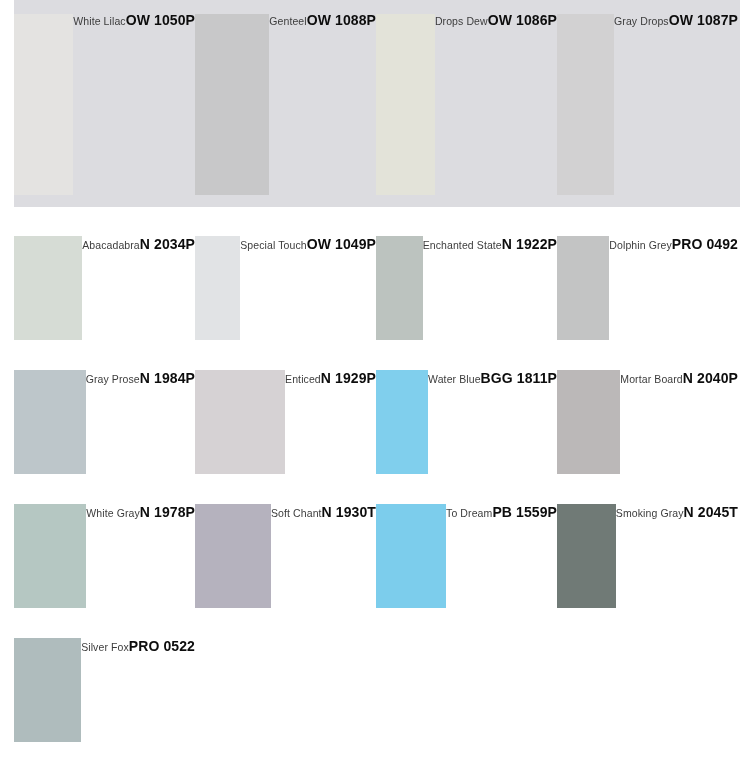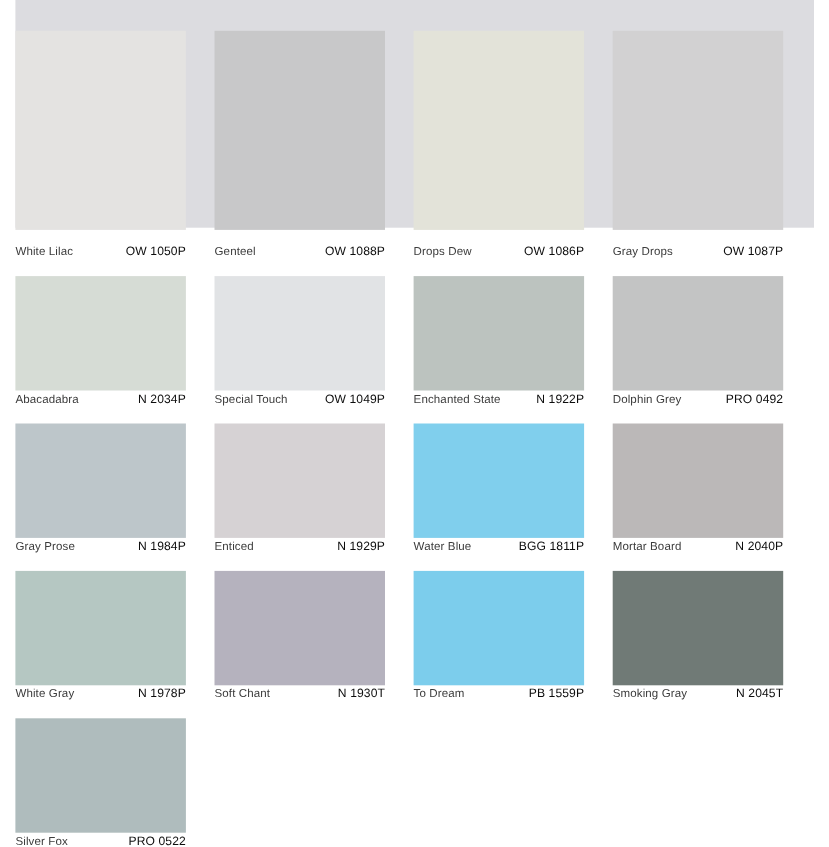--- a/index.html
+++ b/index.html
@@ -42,21 +42,21 @@
     grid-template-rows: 236px repeat(4, 134px);
     column-gap: 0px;
     row-gap: 0px;
     padding-left: 14px;
     box-sizing: border-box;
   }
 
   .swatch-cell {
     position: relative;
     display: flex;
-    flex-direction: column;
+    flex-direction: row;
     justify-content: flex-end;
     box-sizing: border-box;
   }
 
   .swatch-chip {
     width: 155px;
     box-sizing: border-box;
   }
 
   
@@ -85,26 +85,25 @@
 
   .swatch-name {
     font-size: 10.5px;
     color: #3c3c3c;
     font-weight: 400;
     letter-spacing: 0.1px;
     line-height: 13px;
   }
 
   .swatch-code {
-    font-size: 11px;
+    font-size: 14px;
     color: #0d0d0d;
-    font-weight: 400;
+    font-weight: 700;
     letter-spacing: 0.1px;
     line-height: 13px;
-    margin-left: 24px;
   }
 </style>
 </head>
 <body>
 
 <div id="swatch-page" style="background: rgb(255, 255, 255);">
 
   <div id="top-band" style="background: rgb(220, 220, 224);"></div>
 
   <div id="swatch-grid">

